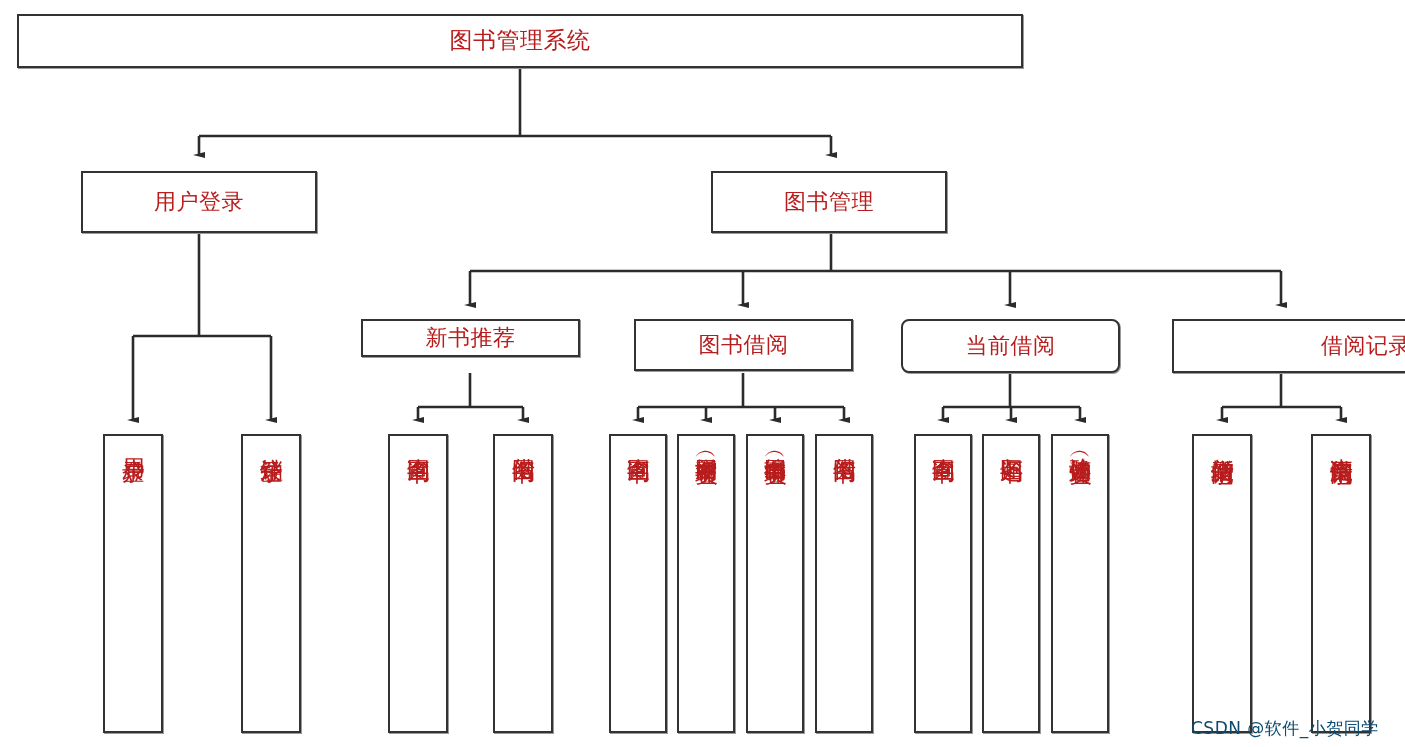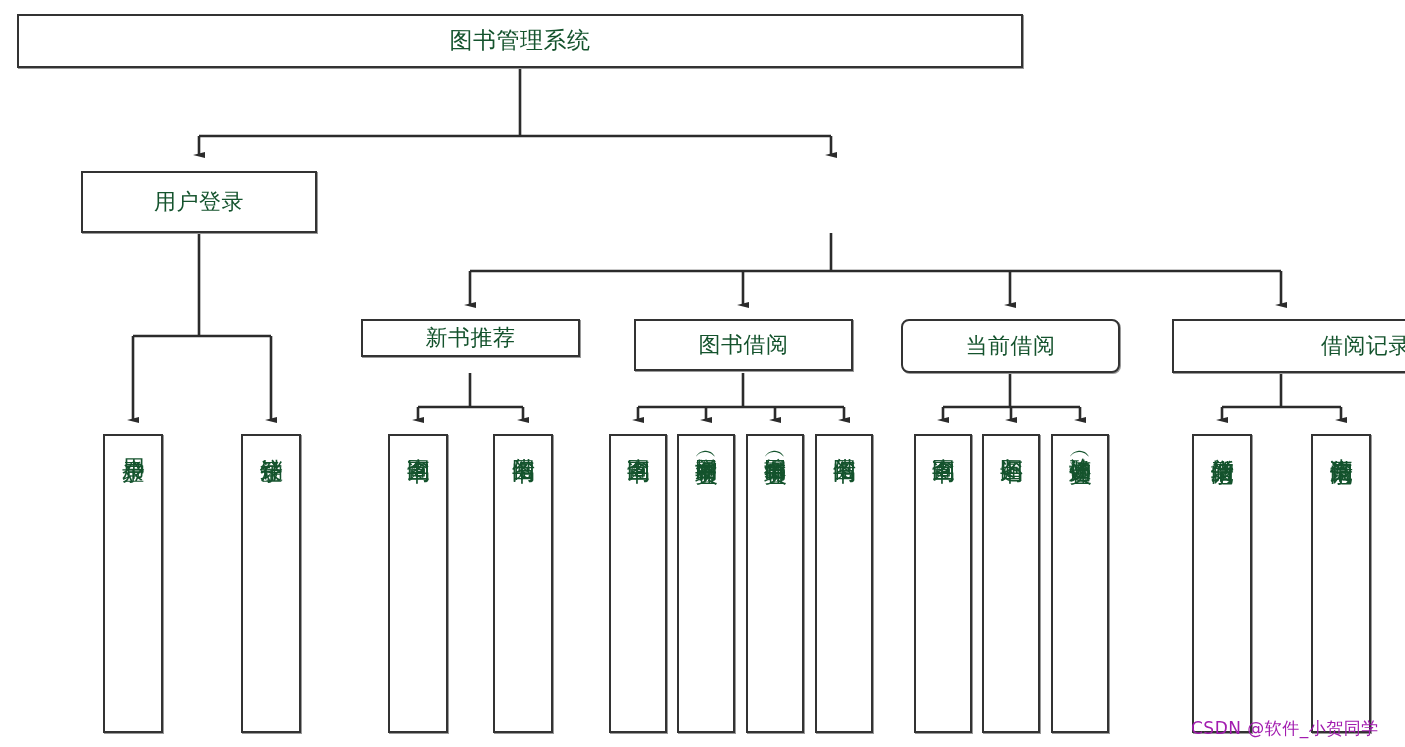--- a/index.html
+++ b/index.html
@@ -35,21 +35,21 @@
     box-shadow: 1px 1px 0 #9a9a9a;
     display: flex;
     align-items: center;
     justify-content: center;
     z-index: 2;
   }
   .node .label {
     display: block;
     text-align: center;
     line-height: 1.18;
-    color: #14532d;
+    color: #b91c1c;
     letter-spacing: 0.5px;
     white-space: nowrap;
   }
   .node.horizontal .label {
     font-size: 22px;
   }
   .node.root .label {
     font-size: 23px;
   }
   .node.vertical {
@@ -65,21 +65,21 @@
     letter-spacing: 1px;
     white-space: normal;
     max-height: 100%;
   }
   .node.vertical.tall-text .label {
     font-size: 22px;
   }
   .watermark {
     position: absolute;
     font-size: 17px;
-    color: #a21caf;
+    color: #0c4a6e;
     white-space: nowrap;
     z-index: 5;
     letter-spacing: 0.5px;
   }
 </style>
 </head>
 <body>
 
 <div id="diagram-root">
 
@@ -133,20 +133,23 @@
     </g>
   </svg>
 
   <div class="node root horizontal" style="left:17px; top:14px; width:1006px; height:54px;">
     <span class="label">图书管理系统</span>
   </div>
 
   <div class="node horizontal" style="left:81px; top:171px; width:236px; height:62px;">
     <span class="label">用户登录</span>
   </div>
+  <div class="node horizontal" style="left:711px; top:171px; width:236px; height:62px;">
+    <span class="label">图书管理</span>
+  </div>
 
   <div class="node horizontal" style="left:361px; top:319px; width:219px; height:38px;">
     <span class="label">新书推荐</span>
   </div>
   <div class="node horizontal" style="left:634px; top:319px; width:219px; height:52px;">
     <span class="label">图书借阅</span>
   </div>
   <div class="node horizontal" style="left:901px; top:319px; width:219px; height:54px;border-radius:8px;">
     <span class="label">当前借阅</span>
   </div>

